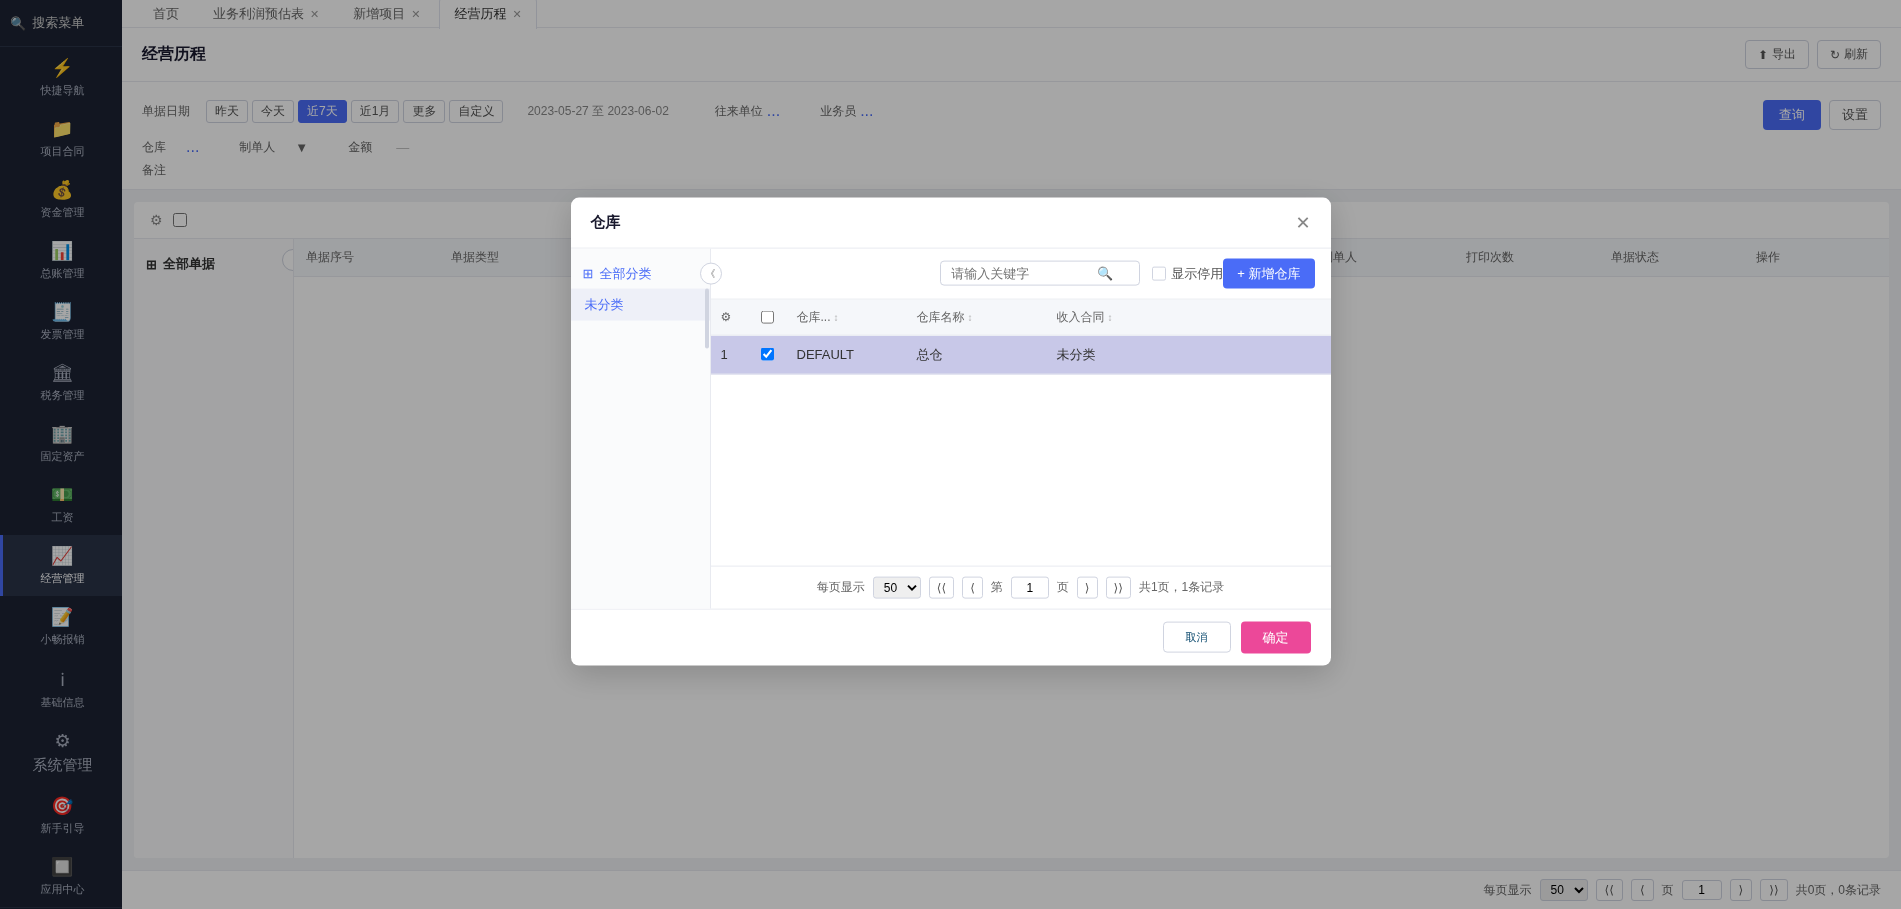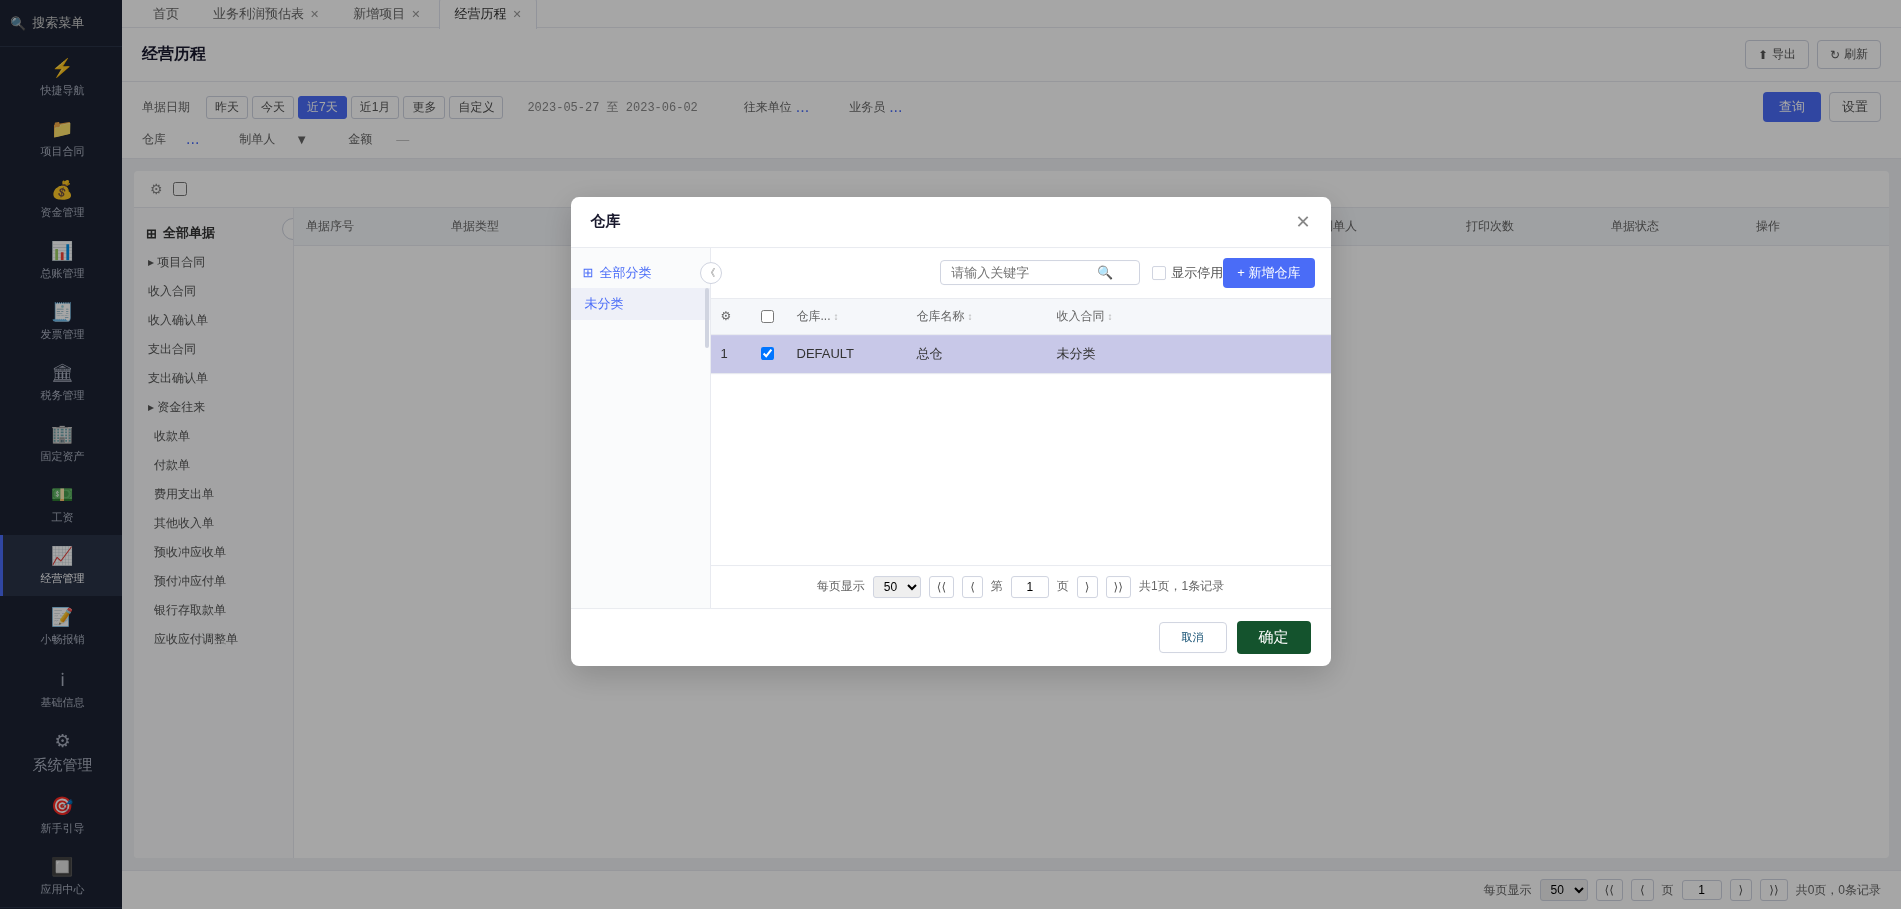--- a/index.html
+++ b/index.html
@@ -60,28 +60,28 @@
       background: #fff; padding: 10px 20px; border-bottom: 1px solid #e8eaf0;
     }
     .filter-row { display: flex; align-items: center; gap: 16px; margin-bottom: 8px; flex-wrap: wrap; }
     .filter-label { font-size: 12px; color: #666; white-space: nowrap; }
     .filter-date-btns { display: flex; gap: 4px; align-items: center; }
     .date-btn {
       padding: 2px 8px; border: 1px solid #d0d4e0; border-radius: 3px;
       font-size: 12px; cursor: pointer; background: #fff; color: #555;
     }
     .date-btn.active { background: #4a6cf7; color: #fff; border-color: #4a6cf7; }
-    .date-range { font-size: 12px; color: #888; margin-left: 8px; font-family: Liberation Mono, monospace; }
+    .date-range { font-size: 12px; color: #888; margin-left: 8px; }
     .filter-select {
       display: flex; align-items: center; gap: 4px;
     }
     .filter-dots { font-size: 16px; color: #4a6cf7; cursor: pointer; }
     .filter-chevron { color: #666; }
 
-    .filter-actions { display: flex; gap: 8px; margin-left: auto; }
+    .filter-actions { display: flex; gap: 8px; margin-left: auto; margin-top: 8px; }
     .btn-query {
       background: #4a6cf7; color: #fff; border: none; border-radius: 4px;
       padding: 5px 16px; font-size: 13px; cursor: pointer;
     }
     .btn-settings {
       background: #fff; color: #555; border: 1px solid #d0d4e0; border-radius: 4px;
       padding: 5px 12px; font-size: 13px; cursor: pointer;
     }
 
     
@@ -227,22 +227,22 @@
     
     .modal-footer {
       display: flex; align-items: center; justify-content: flex-end; gap: 10px;
       padding: 12px 20px; border-top: 1px solid #e8eaf0;
     }
     .btn-cancel {
       background: #fff; border: 1px solid #d0d4e0; border-radius: 4px;
       padding: 7px 22px; font-size: 11px; cursor: pointer; color: #0c4a6e;
     }
     .btn-confirm {
-      background: #14532d; color: #fff; border: none; border-radius: 4px;
-      padding: 7px 22px; font-size: 15px; cursor: pointer;
+      background: #ec4899; color: #fff; border: none; border-radius: 4px;
+      padding: 7px 22px; font-size: 13px; cursor: pointer;
     }
 
     .sort-arrow { font-size: 10px; color: #aaa; }
     .gear-icon { font-size: 14px; color: #888; cursor: pointer; }
 
     
     .watermark-text {
       position: absolute; left: 50%; transform: translateX(-50%);
       top: 310px; font-size: 72px; font-weight: 900; color: rgba(200,200,220,0.22);
       white-space: nowrap; pointer-events: none; letter-spacing: 10px; user-select: none;
@@ -382,55 +382,42 @@
       </div>
     </div>
     <div class="filter-row2">
       <span class="filter-label">仓库</span>
       <span class="filter-dots">...</span>
       <span class="filter-label" style="margin-left:20px;">制单人</span>
       <span class="filter-chevron">▼</span>
       <span class="filter-label" style="margin-left:20px;">金额</span>
       <span style="color:#bbb;margin-left:4px;">—</span>
     </div>
+    <div class="filter-row2" style="margin-top:6px;">
+      <span class="filter-label">备注</span>
+    </div>
   </div>
 
   <div class="content">
     <div class="table-area">
       <div class="table-toolbar">
         <div class="toolbar-left">
           <span class="gear-icon">⚙</span>
           <input type="checkbox" style="width: 14px; height: 14px;">
         </div>
       </div>
 
       <div style="display:flex;flex:1;overflow:hidden;">
 
         <div style="width:160px;border-right:1px solid #e8eaf0;padding:10px 0;background:#fafbfc;position:relative;overflow-y:auto;">
           <div style="display:flex;align-items:center;gap:6px;padding:6px 12px;font-size:13px;font-weight:600;color:#333;">
             <span>⊞</span>
             <span>全部单据</span>
           </div>
           <div style="position:absolute;right:-11px;top:10px;width:22px;height:22px;background:#fff;border:1px solid #d0d4e0;border-radius:50%;display:flex;align-items:center;justify-content:center;cursor:pointer;font-size:10px;color:#666;z-index:5;">《</div>
-          <div id="left-list-items">
-              <div style="padding: 6px 14px; font-size: 12px; color: rgb(85, 85, 85); cursor: pointer;">▸ 项目合同</div>
-              <div style="padding: 6px 14px; font-size: 12px; color: rgb(85, 85, 85); cursor: pointer;">收入合同</div>
-              <div style="padding: 6px 14px; font-size: 12px; color: rgb(85, 85, 85); cursor: pointer;">收入确认单</div>
-              <div style="padding: 6px 14px; font-size: 12px; color: rgb(85, 85, 85); cursor: pointer;">支出合同</div>
-              <div style="padding: 6px 14px; font-size: 12px; color: rgb(85, 85, 85); cursor: pointer;">支出确认单</div>
-              <div style="padding: 6px 14px; font-size: 12px; color: rgb(85, 85, 85); font-weight: 500; cursor: pointer;">▸ 资金往来</div>
-              <div style="padding: 6px 20px; font-size: 12px; color: rgb(85, 85, 85); cursor: pointer;">收款单</div>
-              <div style="padding: 6px 20px; font-size: 12px; color: rgb(85, 85, 85); cursor: pointer;">付款单</div>
-              <div style="padding: 6px 20px; font-size: 12px; color: rgb(85, 85, 85); cursor: pointer;">费用支出单</div>
-              <div style="padding: 6px 20px; font-size: 12px; color: rgb(85, 85, 85); cursor: pointer;">其他收入单</div>
-              <div style="padding: 6px 20px; font-size: 12px; color: rgb(85, 85, 85); cursor: pointer;">预收冲应收单</div>
-              <div style="padding: 6px 20px; font-size: 12px; color: rgb(85, 85, 85); cursor: pointer;">预付冲应付单</div>
-              <div style="padding: 6px 20px; font-size: 12px; color: rgb(85, 85, 85); cursor: pointer;">银行存取款单</div>
-              <div style="padding: 6px 20px; font-size: 12px; color: rgb(85, 85, 85); cursor: pointer;">应收应付调整单</div>
-            </div>
         </div>
 
         <div style="flex:1;display:flex;flex-direction:column;overflow:hidden;">
           <div class="table-header-row" id="main-table-headers">
               <div class="th" style="flex: 1 1 0%;">单据序号</div>
               <div class="th" style="flex: 1 1 0%;">单据类型</div>
               <div class="th" style="flex: 1 1 0%;">单据日期</div>
               <div class="th" style="flex: 1 1 0%;">单据编号</div>
               <div class="th" style="flex: 1 1 0%;">项目</div>
               <div class="th" style="flex: 1 1 0%;">往来单位</div>

